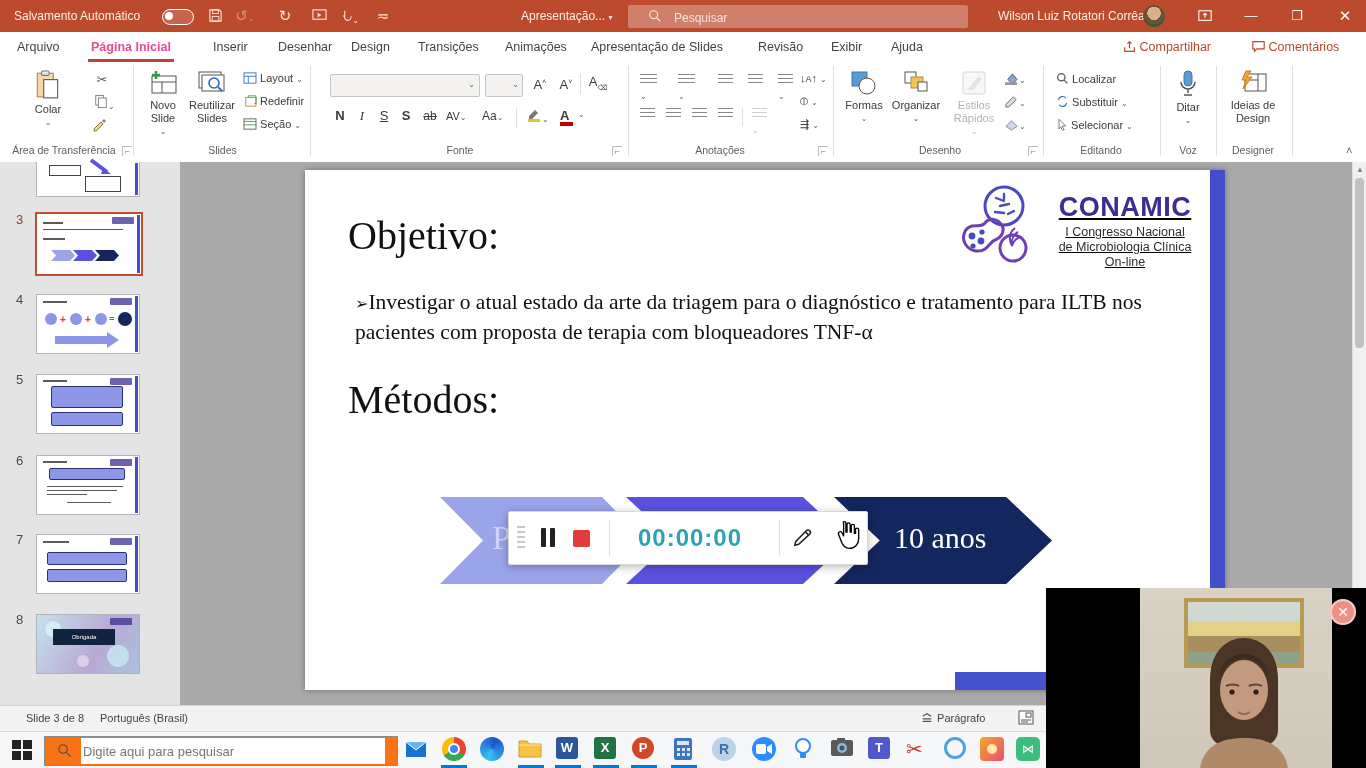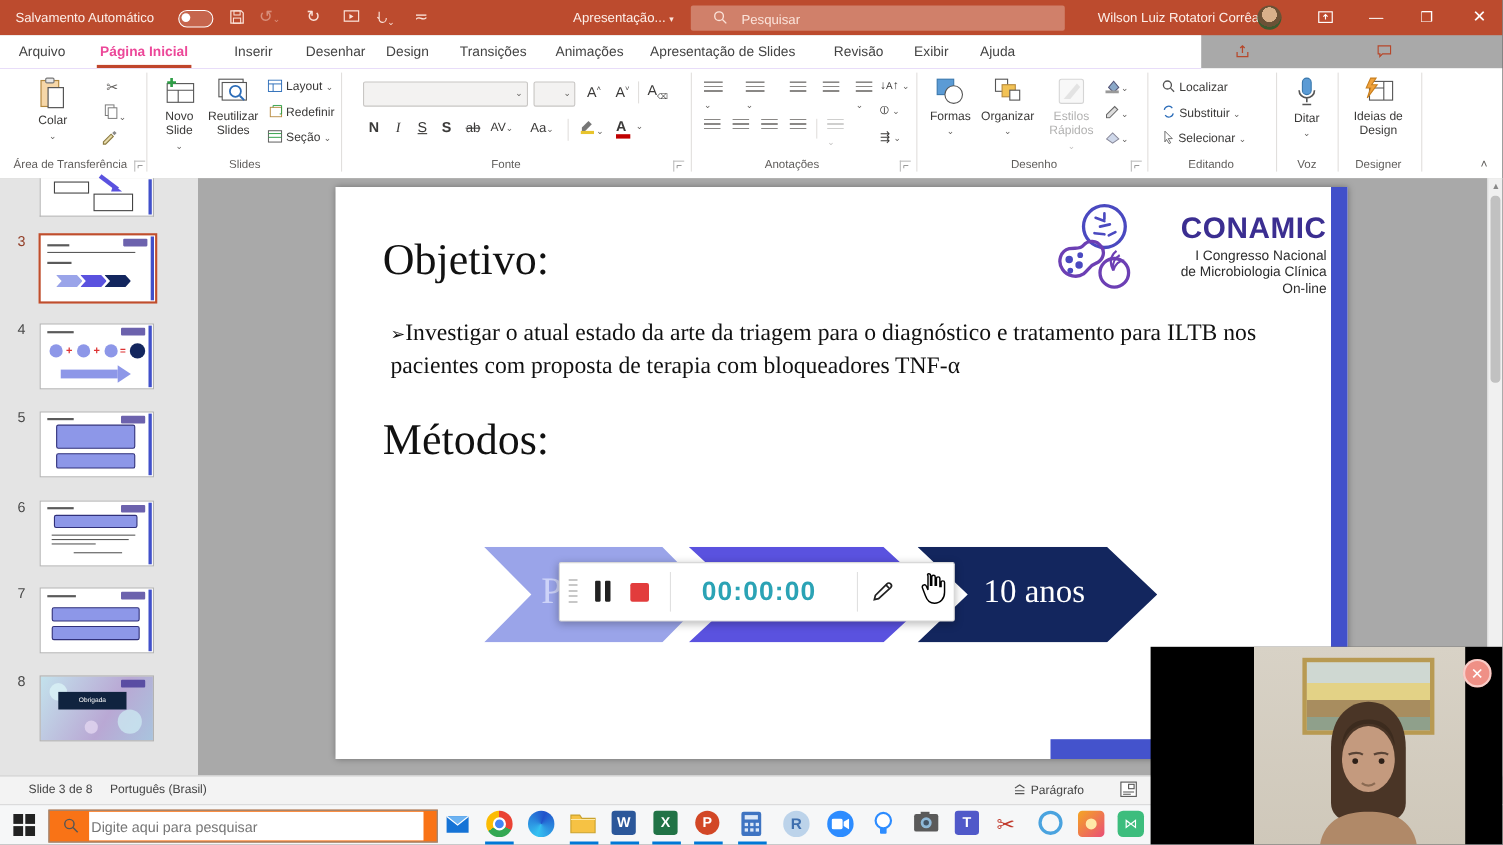--- a/index.html
+++ b/index.html
@@ -12,21 +12,21 @@
   .toggle{width:30px;height:14px;border:1px solid #fff;border-radius:8px;top:9px;background:rgba(255,255,255,.15);}
   .toggle .knob{position:absolute;left:2px;top:2px;width:8px;height:8px;border-radius:50%;background:#fff;}
   .tb-ic{font-size:15px;line-height:32px;color:#fbe3da;text-align:center;width:26px;}
   .tb-ic.dis{opacity:.45;}
   .tb-search{left:628px;top:5px;width:340px;height:23px;background:#d0806a;border-radius:2px;}
   .tb-search input{position:absolute;left:44px;top:0;width:280px;height:23px;border:0;background:transparent;color:#fdeae2;font-size:12px;font-family:"Liberation Sans",sans-serif;outline:none;}
   .tb-search input::placeholder{color:#fbe3da;}
   .avatar{width:22px;height:22px;border-radius:50%;background:radial-gradient(circle at 50% 38%,#d8b08a 0 38%,#6b5136 39% 62%,#3d5a2f 63% 100%);top:5px;}
   .winbtn{width:34px;height:32px;text-align:center;line-height:32px;font-size:13px;color:#fff;}
   
-  .tabsrow{left:0;top:32px;width:1092px;height:30px;background:#fff;border-bottom:5px solid #6d28d9;}
+  .tabsrow{left:0;top:32px;width:1366px;height:30px;background:#fff;border-bottom:5px solid #6d28d9;}
   .rtab{font-size:12.5px;color:#444;line-height:30px;padding:0 3px;}
   .rtab.active{color:#ec4899;font-weight:700;border-bottom:3px solid #c0452b;}
   .redbtn{font-size:12.5px;color:#b7472a;line-height:30px;}
   
   .ribbon{left:0;top:62px;width:1366px;height:100px;background:#fff;border-bottom:1px solid #d2d0ce;}
   .gsep{width:1px;background:#e1dfdd;top:4px;height:90px;}
   .glabel{font-size:10.5px;color:#605e5c;text-align:center;}
   .launch{font-size:9px;color:#7a7a7a;border:1px solid #bdbdbd;border-bottom:0;border-right:0;width:9px;height:9px;line-height:8px;text-align:center;}
   .bigbtn{text-align:center;font-size:11px;color:#3b3a39;line-height:13px;}
   .smalltxt{font-size:11px;color:#3b3a39;white-space:nowrap;}
@@ -468,21 +468,21 @@
           <circle cx="12" cy="52" r="3.4"></circle>
             <circle cx="21" cy="57" r="3.4"></circle>
             <circle cx="13" cy="62" r="2.6"></circle>
             <circle cx="22" cy="48" r="2.6"></circle>
         </g>
         <g stroke="#6c3fb4" stroke-width="2" fill="none">
             <path d="M52 62c-4-8-2-14 3-18M52 62c-1-7 2-12 6-14M52 62c2-6 6-9 10-9"></path>
           </g>
         <circle cx="53" cy="64" r="13" fill="none" stroke="#6c3fb4" stroke-width="3"></circle>
       </svg>
-      <div class="abs" style="left:84px;top:8px;width:162px;text-align:right;">
+      <div class="abs" style="left:84px;top:8px;width:162px;text-align:center;text-decoration:underline;">
         <div style="font-size:27px;font-weight:900;color:#3b2e91;letter-spacing:.5px;">CONAMIC</div>
         <div style="font-size:12.5px;color:#2d2d2d;line-height:15px;margin-top:2px;">I Congresso Nacional</div>
         <div style="font-size:12.5px;color:#2d2d2d;line-height:15px;">de Microbiologia Clínica</div>
         <div style="font-size:12.5px;color:#2d2d2d;line-height:15px;">On-line</div>
       </div>
     </div>
 
     <div class="abs serif" style="left:43px;top:42px;font-size:40px;">Objetivo:</div>
     <div class="abs serif" style="left:43px;top:206px;font-size:40px;">Métodos:</div>
     <div class="abs serif" style="left:50px;top:118px;width:822px;font-size:21.5px;line-height:29px;">

